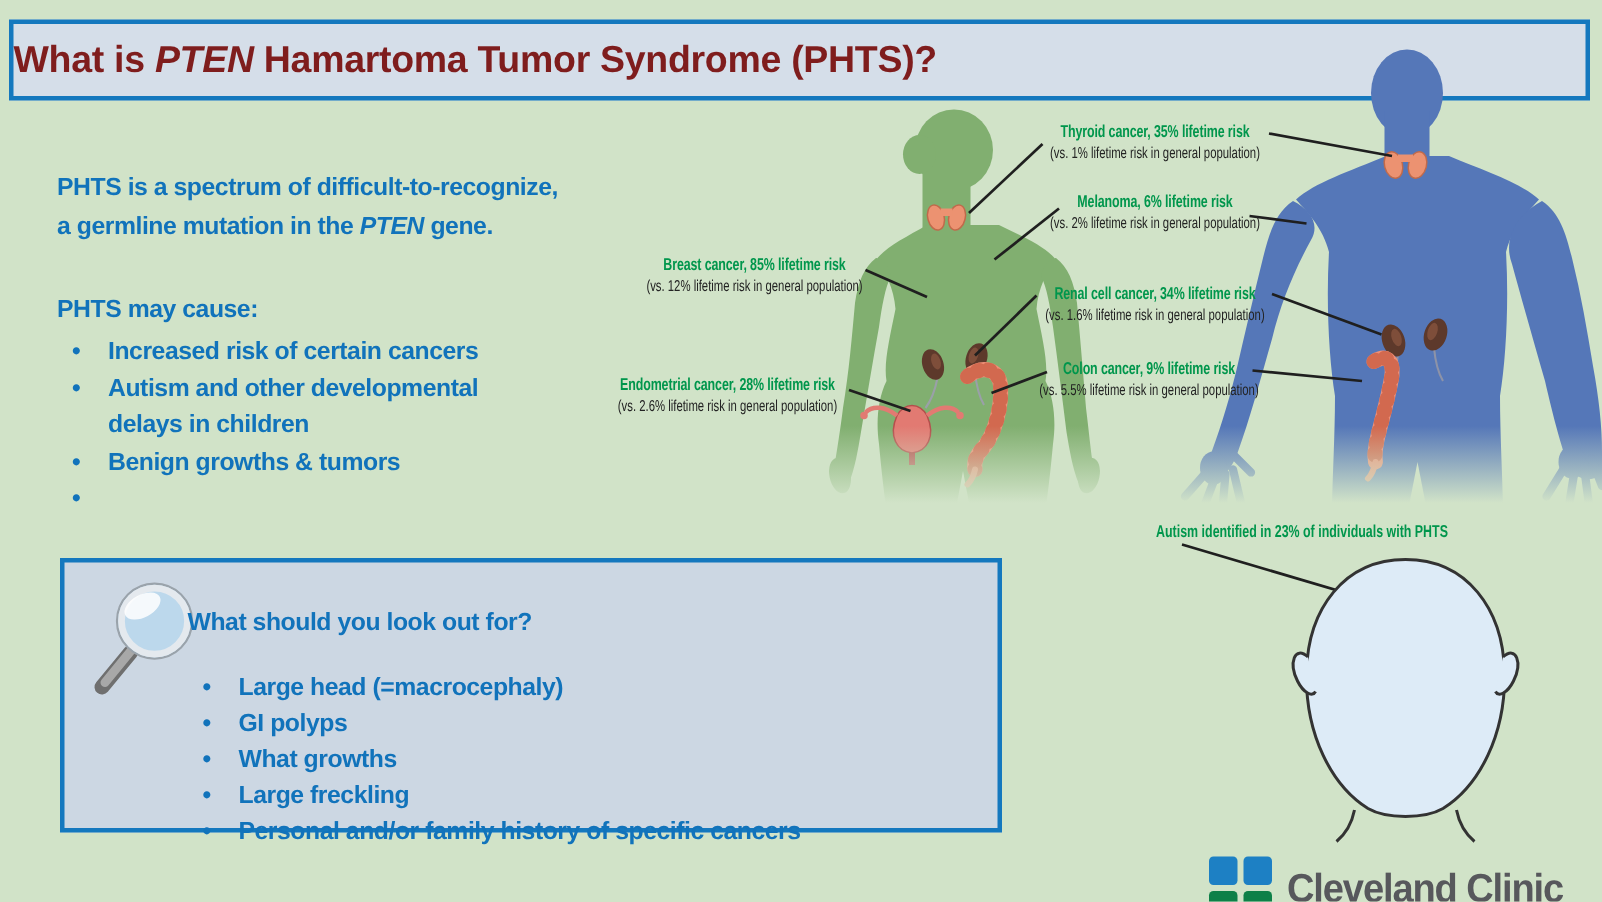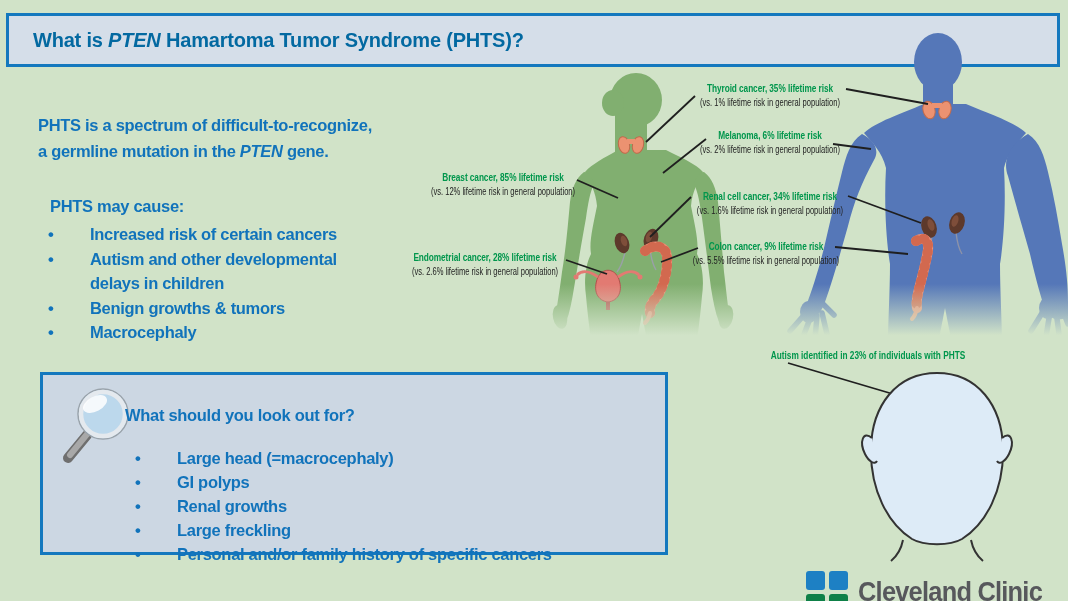--- a/index.html
+++ b/index.html
@@ -8,40 +8,40 @@
     background:#d1e3c8;
     font-family:"Liberation Sans","DejaVu Sans",sans-serif;
   }
   
   .title-bar{
     position:absolute;left:6px;top:13px;width:1048px;height:48px;
     background:#d5dee9;border:3px solid #1478be;z-index:1;
     display:flex;align-items:center;
   }
   .title-text{
-    padding-left:24px;font-size:20px;font-weight:bold;color:#0369a1;
+    font-size:25px;font-weight:bold;color:#7f1d1d;
     letter-spacing:-0.2px;white-space:nowrap;
   }
   .title-text .gene{font-style:italic;}
   
   .intro{
     position:absolute;left:38px;top:112px;width:420px;z-index:3;
     font-size:16.5px;font-weight:bold;color:#1173bb;line-height:26px;
     letter-spacing:-0.3px;
   }
   .intro .gene{font-style:italic;}
   .causes{
     position:absolute;left:38px;top:194px;width:360px;z-index:3;
     font-size:16.5px;font-weight:bold;color:#1173bb;letter-spacing:-0.3px;
   }
-  .causes .heading{line-height:25px;margin-bottom:3px;margin-left:12px;}
+  .causes .heading{line-height:25px;margin-bottom:3px;}
   .blist{list-style:none;margin:0;padding:0;}
   .blist li{display:flex;line-height:24.5px;}
   .blist .bchar{width:14px;flex:0 0 14px;margin-left:10px;}
-  .blist .btxt{margin-left:28px;width:300px;}
+  .blist .btxt{margin-left:10px;width:300px;}
   
   .ann{
     position:absolute;width:240px;text-align:center;z-index:5;
     transform:scaleX(0.72);transform-origin:center top;line-height:13px;
   }
   .ann .nm{font-weight:bold;font-size:11.5px;color:#00964c;letter-spacing:-0.1px;}
   .ann .dt{font-size:10.5px;color:#232323;margin:1px auto 0 auto;}
   .ann.wrap .dt{width:212px;}
   .ann.nowrap .dt{white-space:nowrap;}
   .ann-autism{
@@ -285,21 +285,20 @@
     <li>
         <span class="bchar">•</span>
         <span class="btxt">Autism and other developmental delays in children</span>
       </li>
     <li>
         <span class="bchar">•</span>
         <span class="btxt">Benign growths &amp; tumors</span>
       </li>
     <li>
         <span class="bchar">•</span>
-        <span class="btxt">Macrocephaly</span>
       </li>
   </ul>
 </div>
 
 <div class="ann nowrap" style="left:650px;top:82px;">
   <div class="nm">Thyroid cancer, 35% lifetime risk</div>
   <div class="dt">(vs. 1% lifetime risk in general population)</div>
 </div>
 <div class="ann wrap" style="left:650px;top:129px;">
   <div class="nm">Melanoma, 6% lifetime risk</div>
@@ -338,21 +337,21 @@
       <li>
           <span class="bchar">•</span>
           <span class="btxt">Large head (=macrocephaly)</span>
         </li>
       <li>
           <span class="bchar">•</span>
           <span class="btxt">GI polyps</span>
         </li>
       <li>
           <span class="bchar">•</span>
-          <span class="btxt">Renal growths</span>
+          <span class="btxt">What growths</span>
         </li>
       <li>
           <span class="bchar">•</span>
           <span class="btxt">Large freckling</span>
         </li>
       <li>
           <span class="bchar">•</span>
           <span class="btxt">Personal and/or family history of specific cancers</span>
         </li>
     </ul>

